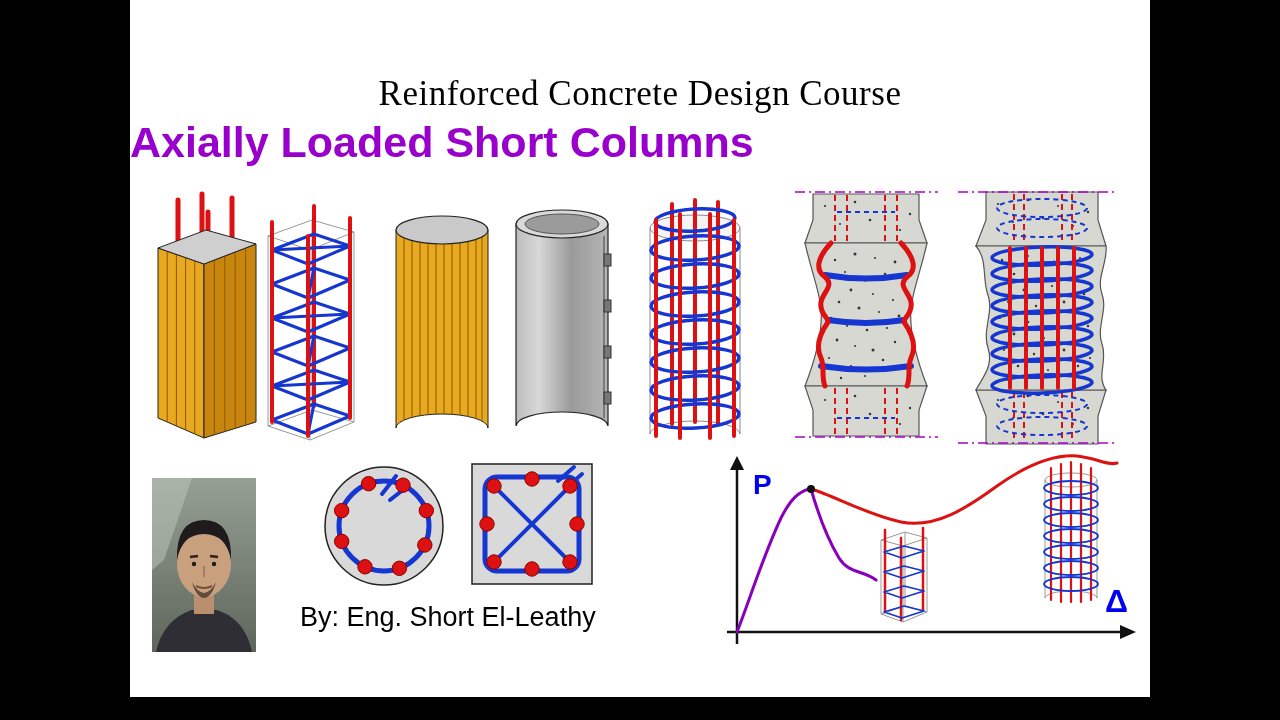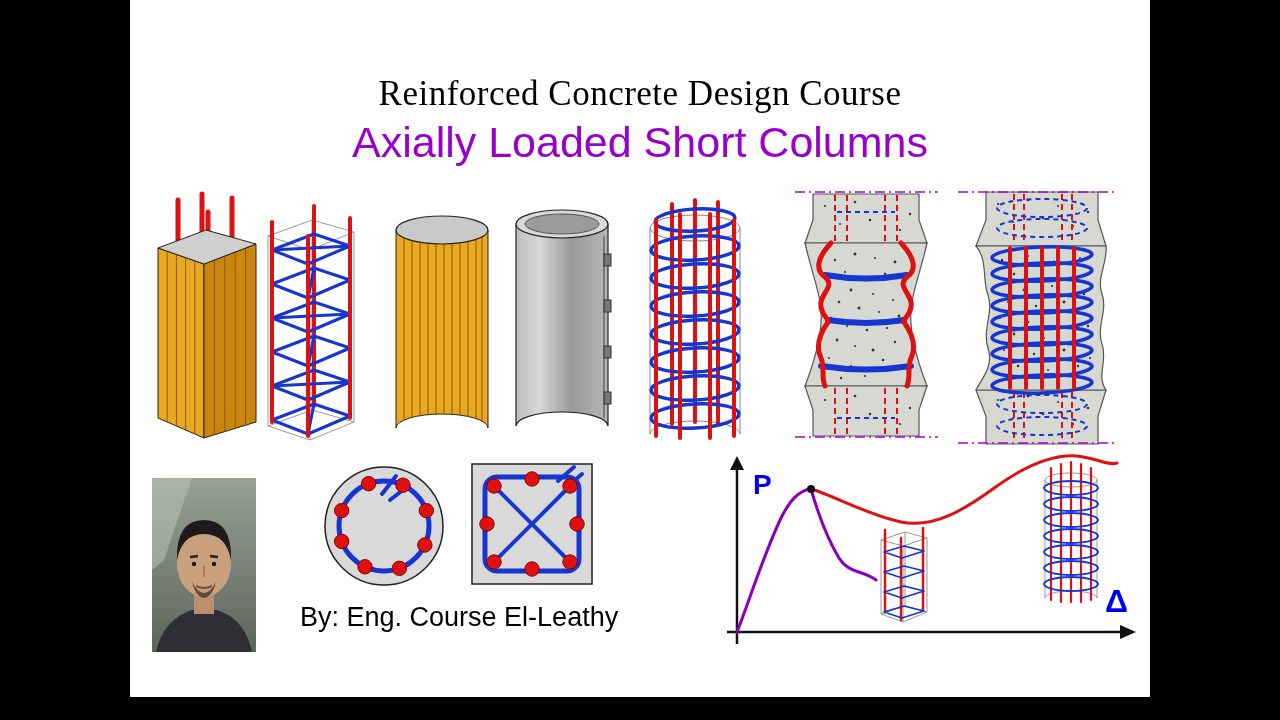--- a/index.html
+++ b/index.html
@@ -13,21 +13,21 @@
     position:absolute; left:130px; top:0; width:1020px; height:697px;
     background:var(--slide-white,#fff);
   }
   .title {
     position:absolute; top:74px; left:0; width:100%;
     text-align:center; font-size:35px; font-weight:400;
     color:var(--title-text,#000); letter-spacing:0.5px;font-family:Liberation Serif, serif;
   }
   .subtitle {
     position:absolute; top:118px; left:0; width:100%;
-    text-align:center; font-size:43px; font-weight:normal;
+    font-size:43px; font-weight:bold;
     color:var(--subtitle-text,#9900cc);
   }
   .byline {
     position:absolute; left:170px; top:602px;
     font-size:27px; color:#000;
   }
   .fig { position:absolute; }
 
   
   .bar-red   { stroke:var(--rebar-red,#dd1111); fill:none; stroke-linecap:round; }
@@ -374,21 +374,21 @@
       <circle class="dot-red" cx="26" cy="25" r="7.2"></circle>
       <circle class="dot-red" cx="102" cy="25" r="7.2"></circle>
       <circle class="dot-red" cx="26" cy="101" r="7.2"></circle>
       <circle class="dot-red" cx="102" cy="101" r="7.2"></circle>
       <circle class="dot-red" cx="64" cy="18" r="7.2"></circle>
       <circle class="dot-red" cx="64" cy="108" r="7.2"></circle>
       <circle class="dot-red" cx="19" cy="63" r="7.2"></circle>
       <circle class="dot-red" cx="109" cy="63" r="7.2"></circle>
     </svg>
 
-    <div class="byline">By: Eng. Course El-Leathy</div>
+    <div class="byline">By: Eng. Short El-Leathy</div>
 
     <svg class="fig" style="left:575px;top:452px" width="440" height="214" viewBox="0 0 440 214">
 
       <g>
         <polygon class="outline" points="176,88 200,80 222,86 198,94"></polygon>
         <line class="outline" x1="176" y1="88" x2="176" y2="162"></line>
         <line class="outline" x1="198" y1="94" x2="198" y2="170"></line>
         <line class="outline" x1="222" y1="86" x2="222" y2="160"></line>
         <line class="outline" x1="200" y1="80" x2="200" y2="154"></line>
         <polygon class="outline" points="176,162 200,154 222,160 198,170"></polygon>

